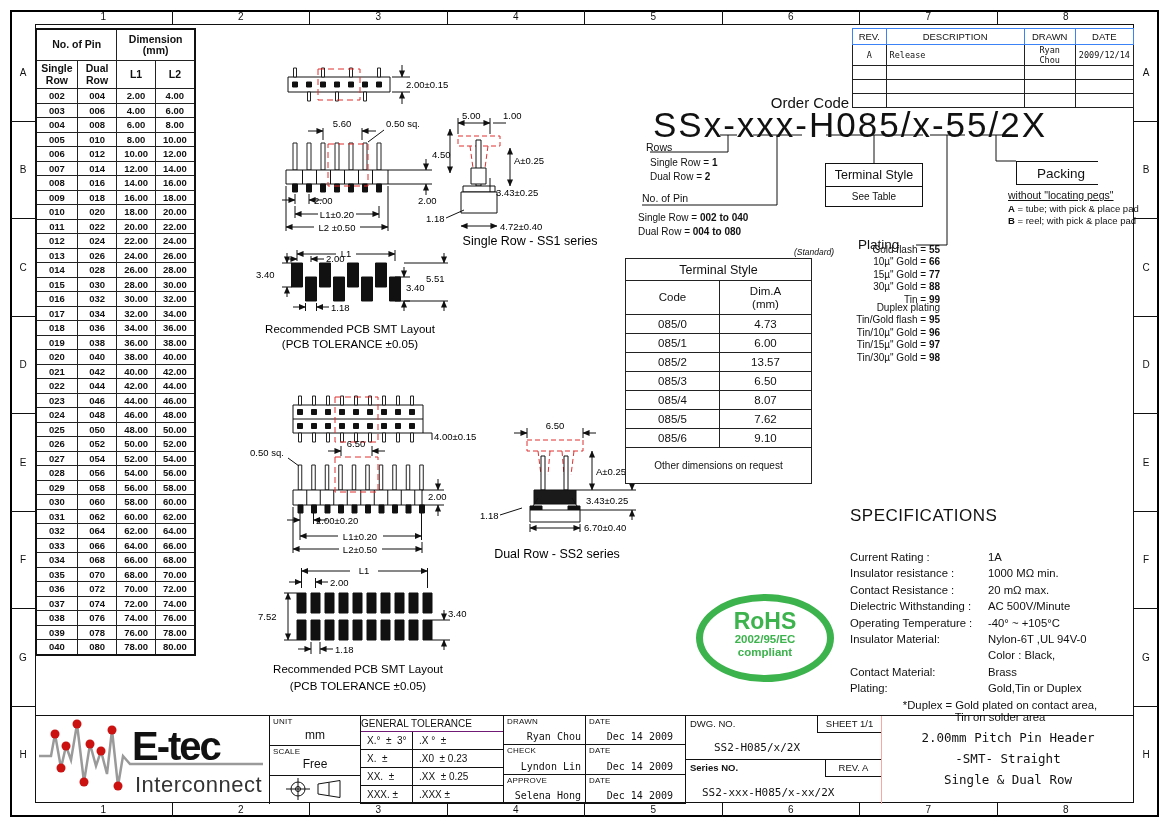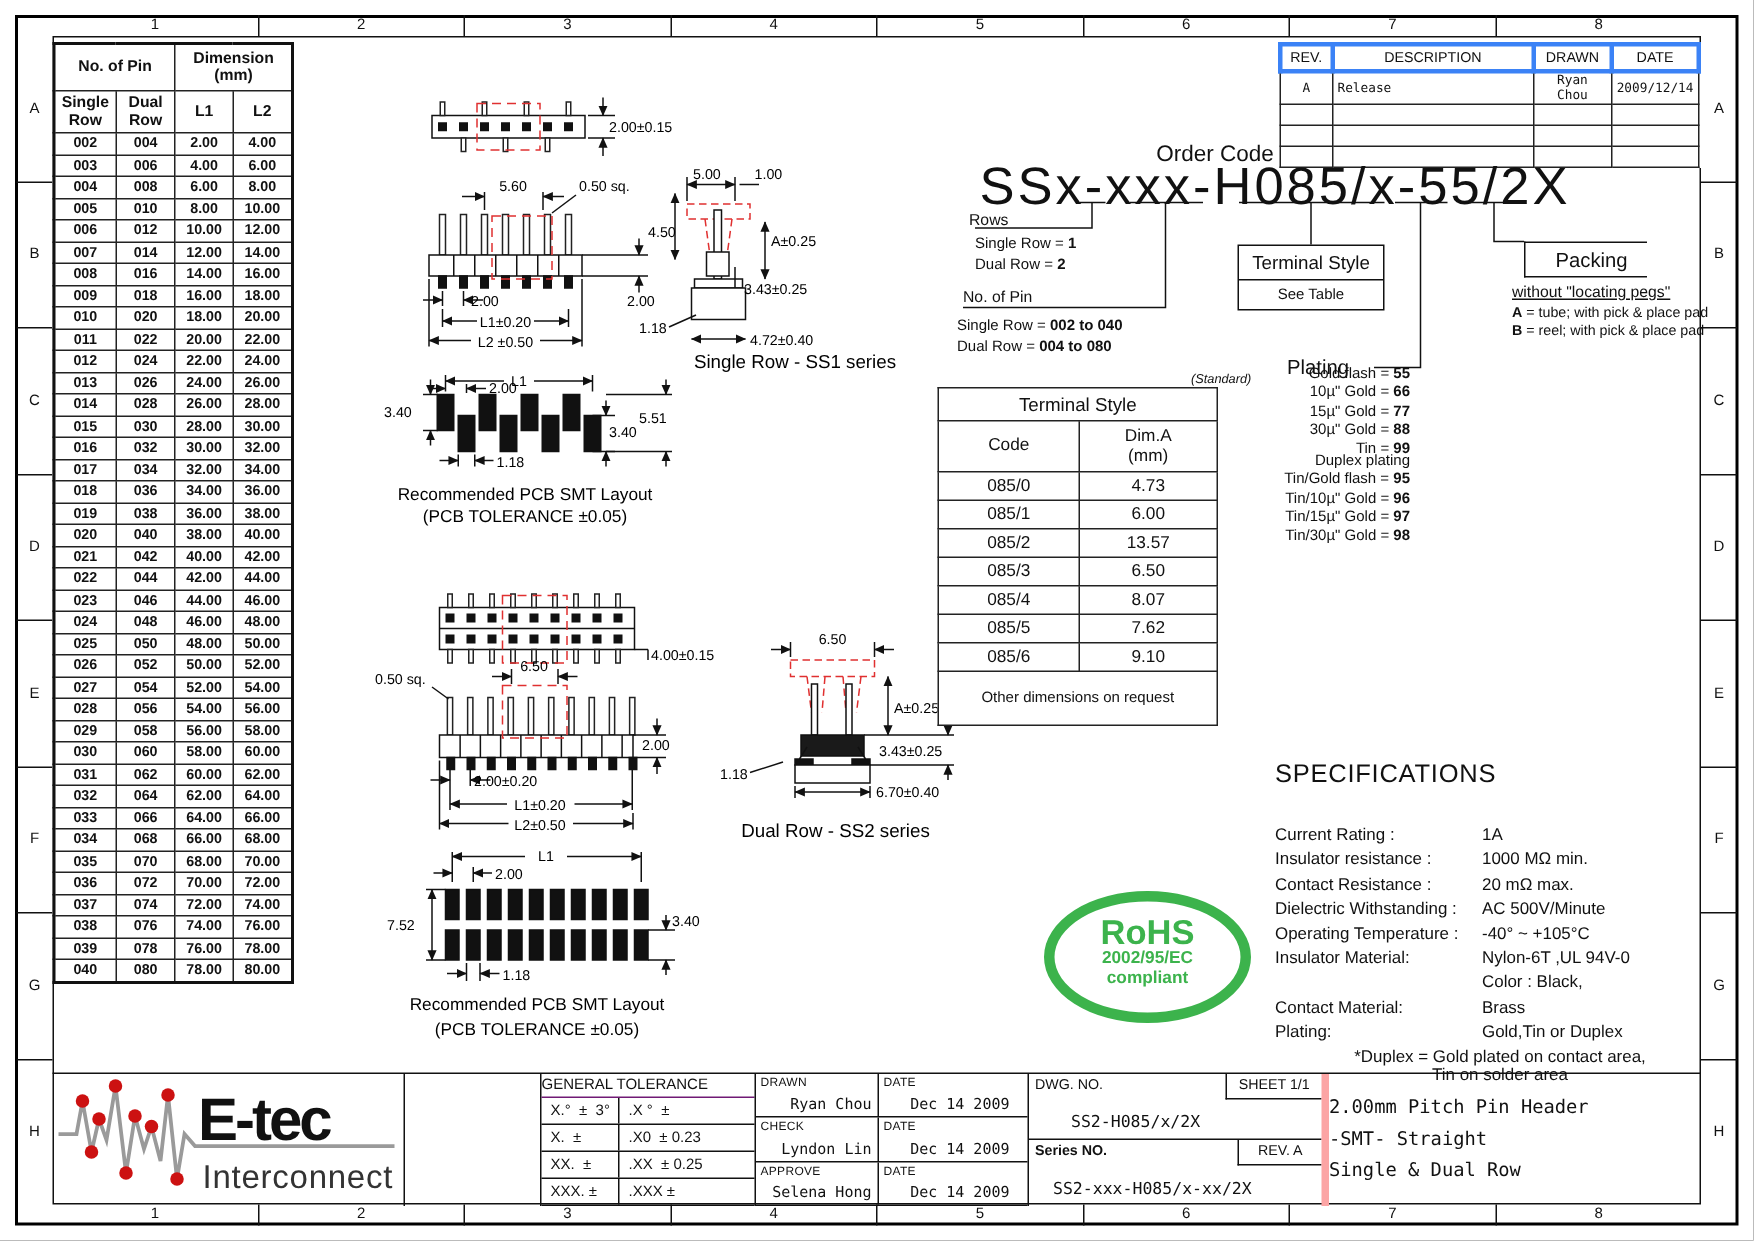--- a/index.html
+++ b/index.html
@@ -13,21 +13,21 @@
   .tickrow .tc:last-child{border-right:none}
   .tickcol{top:24px;width:24px;height:779px;display:flex;flex-direction:column}
   .tickcol .tc{flex:1;display:flex;align-items:center;justify-content:center;font-size:10px;border-bottom:1.2px solid #111}
   .tickcol .tc:last-child{border-bottom:none}
   table{border-collapse:collapse;background:#fff}
   .pintab{left:35px;top:28px;width:161px;border:2px solid #111}
   .pintab th,.pintab td{border:1px solid #222;text-align:center;padding:0}
   .pintab thead th{font-size:10.5px;font-weight:700;line-height:11.5px}
   .pintab tbody td{height:13.5px;font-size:9.5px;font-weight:600;line-height:1}
   .revtab{left:852px;top:28px;width:282px;border:1.5px solid #111}
-  .revtab th{font-size:9.5px;font-weight:400;height:15px;border:3px solid #3b82f6;padding:0}
+  .revtab th{font-size:9.5px;font-weight:400;height:15px;border:1px solid #3b82f6;padding:0}
   .revtab td{font-size:8.5px;height:13px;border:1px solid #222;padding:0 3px;font-family:"DejaVu Sans Mono",monospace}
   .termtab{left:625px;top:258px;width:187px;border:1.5px solid #111}
   .termtab th,.termtab td{border:1px solid #222;text-align:center;padding:0}
   .tt-title{font-size:12.5px;font-weight:400;height:21px}
   .tt-h{font-size:11.5px;font-weight:400;height:33px;line-height:13px}
   .termtab tbody td{font-size:11.5px;height:18px}
   .tt-foot{font-size:10px;height:35px}
   .plot{font-family:"DejaVu Sans Mono",monospace}
   .oc-line b{font-weight:700}
   .dimtxt{font-size:9.5px;fill:#000}
@@ -912,20 +912,42 @@
             <circle cx="55" cy="28" r="4.5"></circle>
           <circle cx="66" cy="35" r="4.5"></circle>
             <circle cx="77" cy="14" r="4.5"></circle>
             <circle cx="83" cy="70" r="4.5"></circle>
         </g>
         <text x="97" y="44" font-size="40" font-weight="bold" letter-spacing="-2" fill="#111">E-tec</text>
         <text x="100" y="76" font-size="22" fill="#333" letter-spacing="0.5">Interconnect</text>
       </svg>
     </div>
 
+    <div class="cell" style="left:235px;top:0;width:90px;height:88px">
+      <div style="position:relative;height:30px;border-bottom:1px solid #111;box-sizing:border-box">
+        <span class="sm">UNIT</span>
+        <div style="text-align:center;padding-top:12px;font-size:12px">mm</div>
+      </div>
+      <div style="position:relative;height:30px;border-bottom:1px solid #111;box-sizing:border-box">
+        <span class="sm">SCALE</span>
+        <div style="text-align:center;padding-top:11px;font-size:12px">Free</div>
+      </div>
+      <div style="height:26px">
+        <svg width="88" height="26" viewBox="0 0 88 26">
+          <g stroke="#111" stroke-width="1" fill="none">
+            <circle cx="28" cy="13" r="7"></circle>
+              <circle cx="28" cy="13" r="2.5"></circle>
+            <line x1="16" y1="13" x2="40" y2="13"></line>
+              <line x1="28" y1="2" x2="28" y2="24"></line>
+            <path d="M48,8 L70,4.5 L70,21.5 L48,18 z"></path>
+              <line x1="59" y1="6.5" x2="59" y2="19.5"></line>
+          </g>
+        </svg>
+      </div>
+    </div>
 
     <div class="cell" style="left:325px;top:0;width:143px;height:88px;border-left:1px solid #111">
       <div style="height:16px;line-height:15px;text-align:left;font-size:10px;border-bottom:1px solid #701a75;box-sizing:border-box">GENERAL TOLERANCE</div>
       <div>
 
       <div style="display:flex;height:18px;border-bottom:1px solid #111;box-sizing:border-box;font-size:10px;line-height:17px">
           <span style="width:52px;padding-left:6px;border-right:1px solid #111;box-sizing:border-box;white-space:pre">X.°  ±  3°</span>
           <span style="padding-left:6px;white-space:pre">.X °  ±</span>
         </div>
           <div style="display:flex;height:18px;border-bottom:1px solid #111;box-sizing:border-box;font-size:10px;line-height:17px">
@@ -983,20 +1005,20 @@
         <div style="position:absolute;right:0;top:0;width:64px;height:17px;line-height:16px;text-align:center;font-size:9.5px;border:1px solid #111;border-top:none;border-right:none;box-sizing:border-box">SHEET 1/1</div>
         <div class="plot" style="position:absolute;left:28px;bottom:5px;font-size:11px">SS2-H085/x/2X</div>
       </div>
       <div style="position:relative;height:43px">
         <span style="font-size:9.5px;font-weight:700;position:absolute;top:2px;left:4px">Series NO.</span>
         <div style="position:absolute;right:0;top:0;width:56px;height:17px;line-height:16px;text-align:center;font-size:9.5px;border:1px solid #111;border-top:none;border-right:none;box-sizing:border-box">REV. A</div>
         <div class="plot" style="position:absolute;left:16px;bottom:4px;font-size:11px">SS2-xxx-H085/x-xx/2X</div>
       </div>
     </div>
 
-    <div class="cell plot" style="left:846px;top:0;width:253px;height:88px;border-left:5px solid #fca5a5;padding-top:11px;font-size:12.5px;line-height:21px;box-sizing:border-box">
+    <div class="cell plot" style="left:846px;top:0;width:253px;height:88px;border-left:1px solid #fca5a5;text-align:center;padding-top:11px;font-size:12.5px;line-height:21px;box-sizing:border-box">
       <div>2.00mm Pitch Pin Header</div>
       <div>-SMT- Straight</div>
       <div>Single &amp; Dual Row</div>
     </div>
   </div>
 
 </div>
 
 </body></html>

